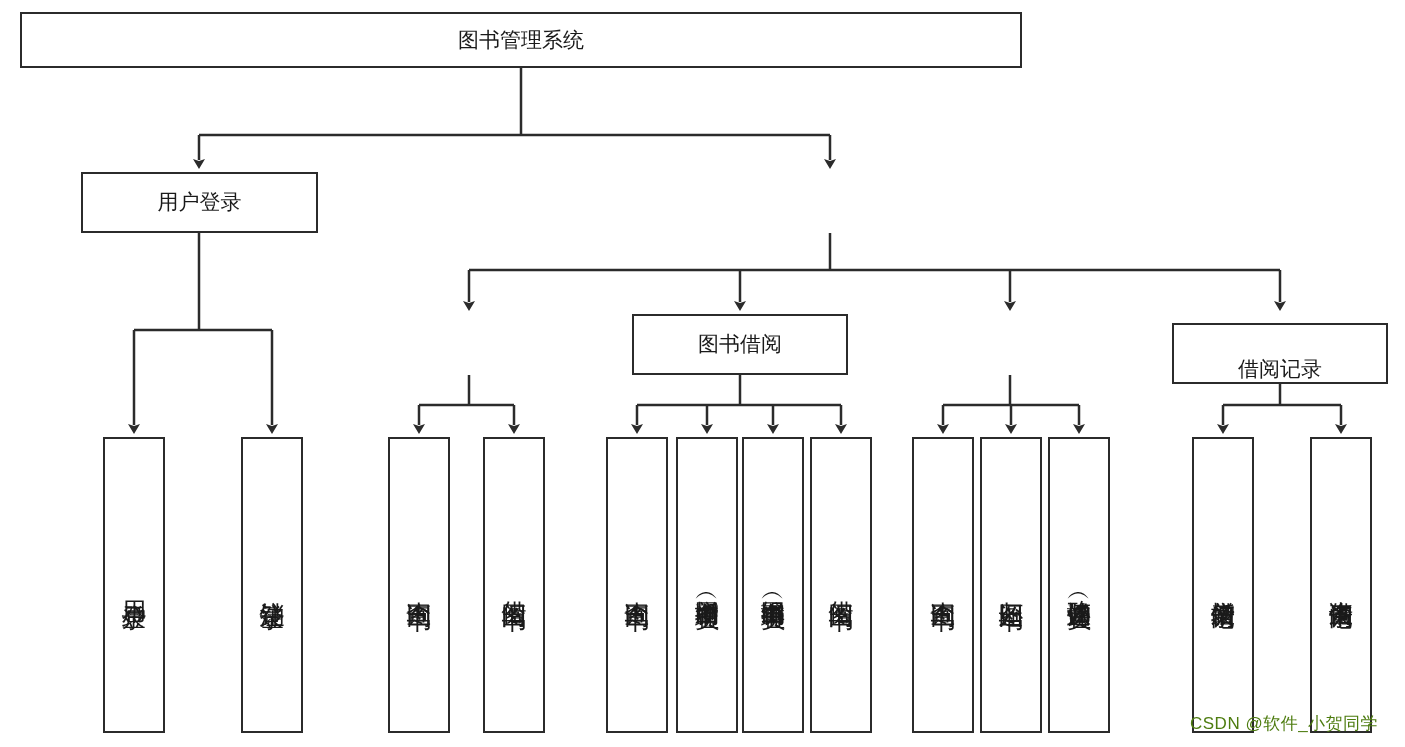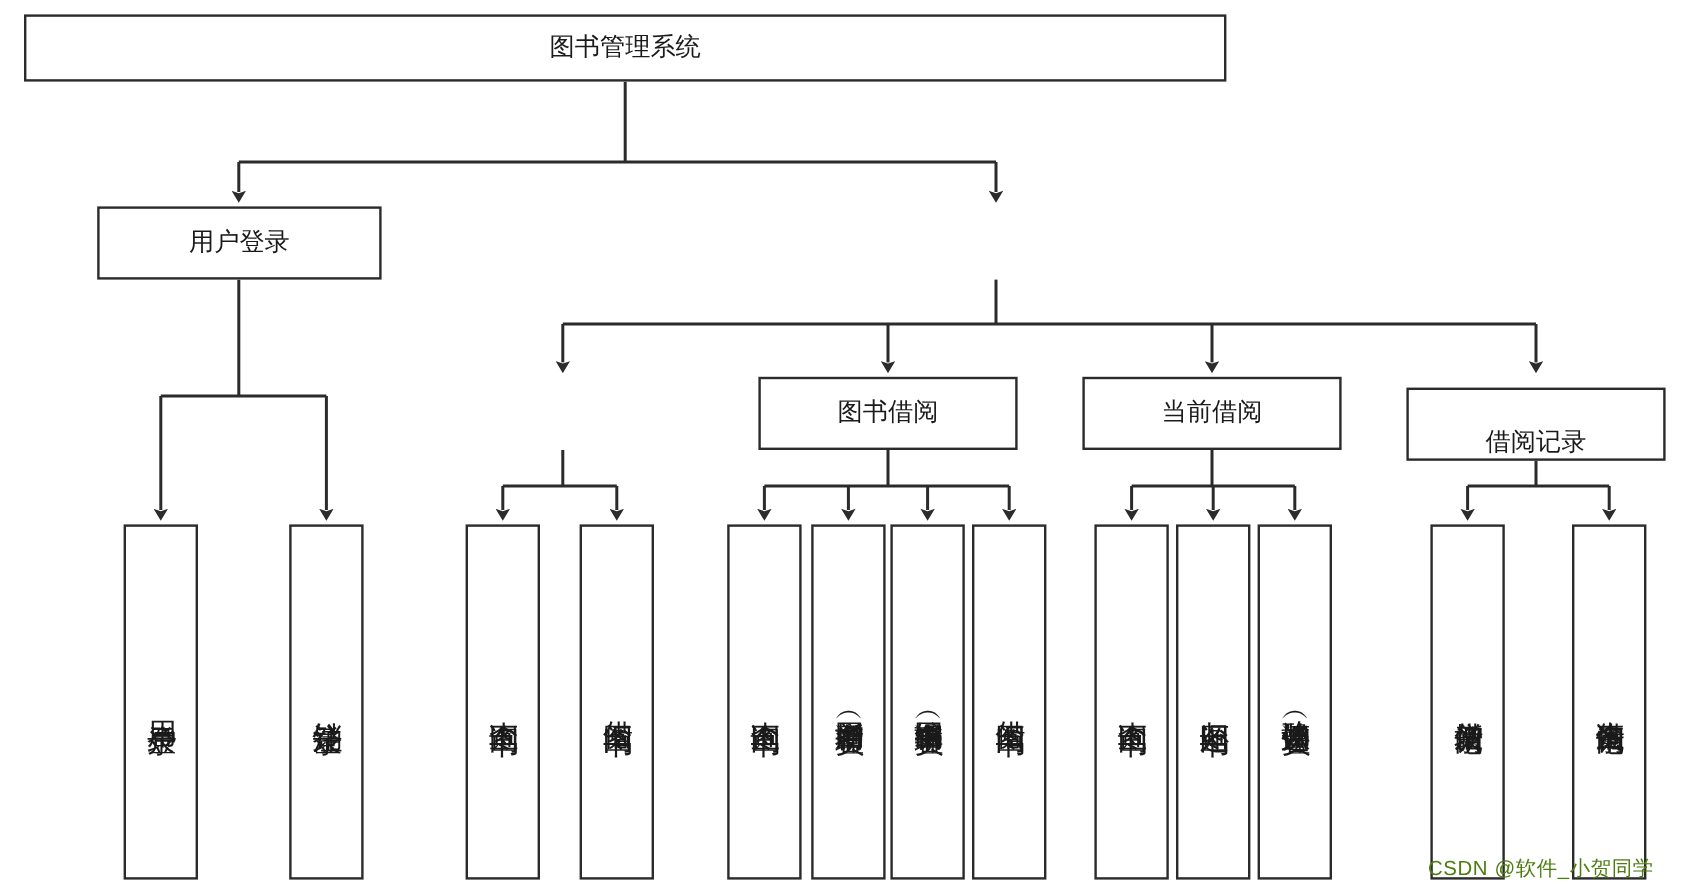--- a/index.html
+++ b/index.html
@@ -105,23 +105,20 @@
     <span class="node-label">图书管理系统</span>
   </div>
 
   <div class="node-box h-node" style="left:81px;top:172px;width:237px;height:61px;">
     <span class="node-label">用户登录</span>
   </div>
 
   <div class="node-box h-node" style="left:632px;top:314px;width:216px;height:61px;">
     <span class="node-label">图书借阅</span>
   </div>
-  <div class="node-box h-node" style="left:902px;top:314px;width:216px;height:61px;">
-    <span class="node-label">当前借阅</span>
-  </div>
   <div class="node-box h-node" style="left:1172px;top:323px;width:216px;height:61px;align-items:flex-end;">
     <span class="node-label">借阅记录</span>
   </div>
 
   <div class="node-box v-node" style="left:103px;top:437px;width:62px;height:296px;">
     <span class="node-label">用户登录</span>
   </div>
   <div class="node-box v-node" style="left:241px;top:437px;width:62px;height:296px;">
     <span class="node-label">注销登录</span>
   </div>

